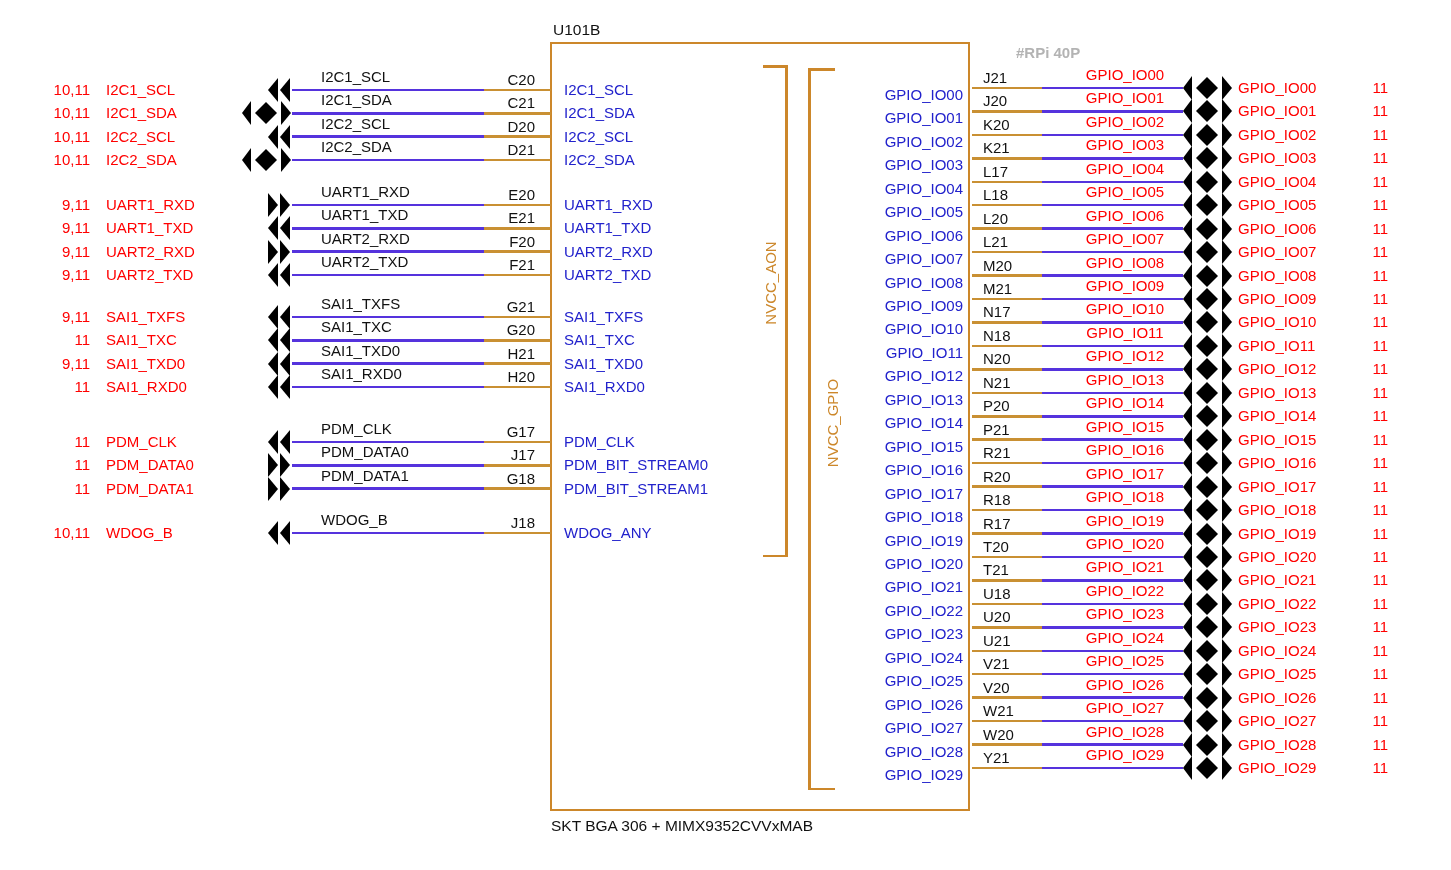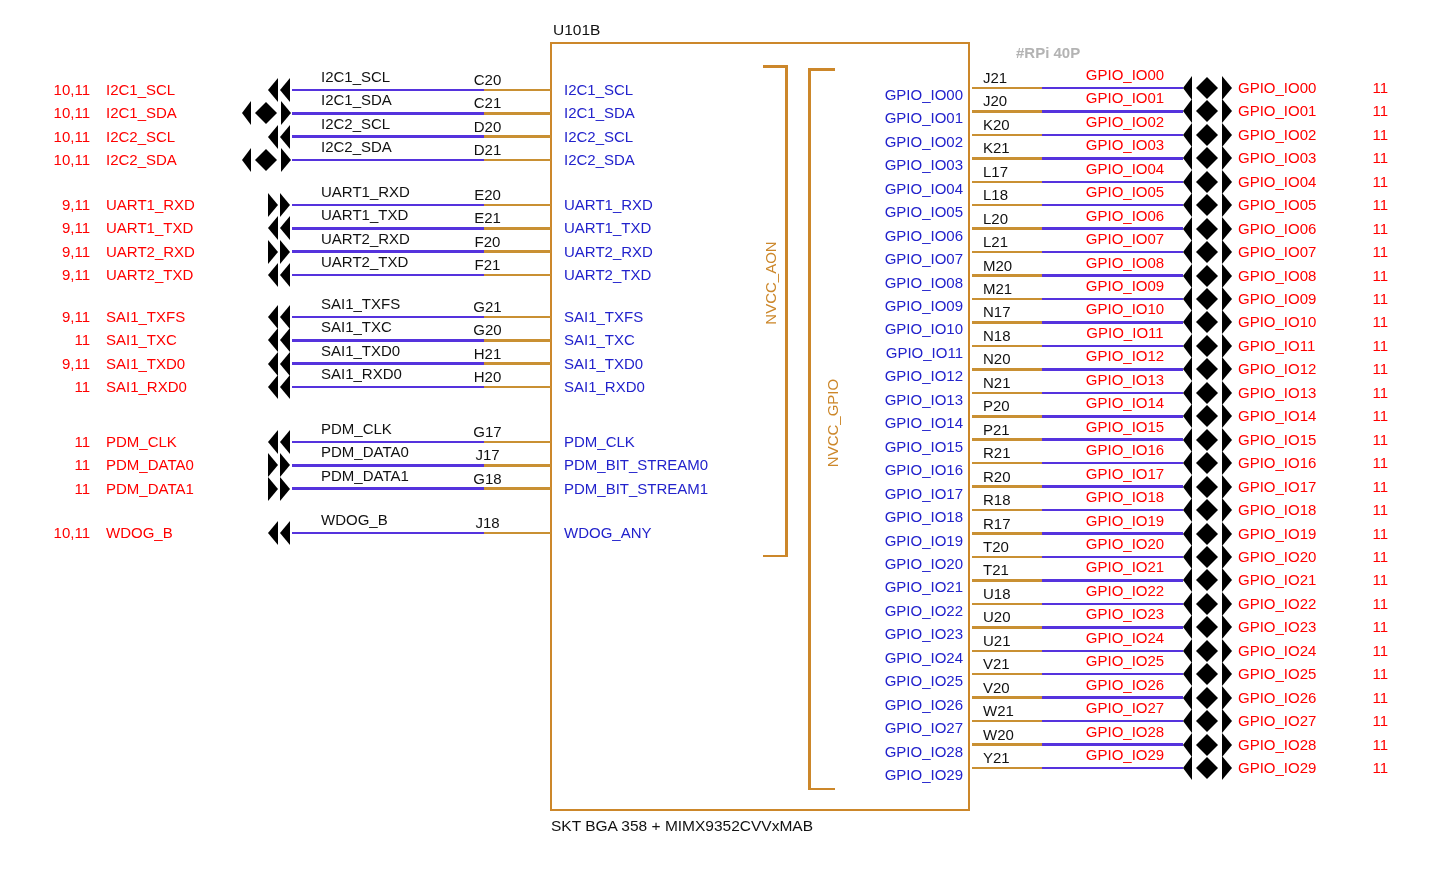--- a/index.html
+++ b/index.html
@@ -15,21 +15,21 @@
   .oline{position:absolute;background:#cc872a;}
   .box{position:absolute;left:550px;top:42px;width:420px;height:769px;
        border:2.5px solid #cc872a;box-sizing:border-box;background:transparent;}
   .row{position:absolute;left:0;width:1451px;height:28px;}
   .chev{position:absolute;top:0;height:28px;}
   .vlabel{position:absolute;width:120px;height:18px;line-height:18px;font-size:15px;
           text-align:center;transform:rotate(-90deg);color:#cc872a;}
   .pages{left:0;width:90px;text-align:right;top:5px;}
   .sig{left:106px;top:5px;}
   .netl{left:321px;top:-8px;}
-  .pinl{left:440px;width:95px;text-align:center;top:-5px;}
+  .pinl{left:440px;width:95px;text-align:right;top:-5px;}
   .pname-l{left:564px;top:5px;}
   .pin-r{left:983px;width:60px;top:-5px;}
   .netl-r{left:1050px;width:150px;text-align:center;top:-8px;}
   .sig-r{left:1238px;top:5px;}
   .pages-r{left:1320px;width:68px;text-align:right;top:5px;}
   .pname-r{left:763px;width:200px;text-align:right;top:12px;}
 </style>
 </head>
 <body>
 
@@ -48,21 +48,21 @@
       <g id="sym-bidi">
         <polyline class="st" points="11,2 2,14 11,26"></polyline>
         <polygon class="st" points="26,3 37,14 26,25 15,14"></polygon>
         <polyline class="st" points="41,2 51,14 41,26"></polyline>
       </g>
     </defs>
   </svg>
 
   <div class="box"></div>
   <div class="t blk" style="left:553px;top:21px;font-size:15.5px;">U101B</div>
-  <div class="t blk" style="left:551px;top:817px;font-size:15.5px;">SKT BGA 358 + MIMX9352CVVxMAB</div>
+  <div class="t blk" style="left:551px;top:817px;font-size:15.5px;">SKT BGA 306 + MIMX9352CVVxMAB</div>
   <div class="t gray" style="left:1016px;top:44px;">#RPi 40P</div>
 
   <div class="oline" style="left:785px;top:65px;width:2.5px;height:492px;"></div>
   <div class="oline" style="left:763px;top:65px;width:24px;height:2.5px;"></div>
   <div class="oline" style="left:763px;top:554.5px;width:24px;height:2.5px;"></div>
   <div class="vlabel" style="left:711px;top:274px;">NVCC_AON</div>
 
   <div class="oline" style="left:808px;top:68px;width:2.5px;height:722px;"></div>
   <div class="oline" style="left:810px;top:68px;width:25px;height:2.5px;"></div>
   <div class="oline" style="left:810px;top:787.5px;width:25px;height:2.5px;"></div>

